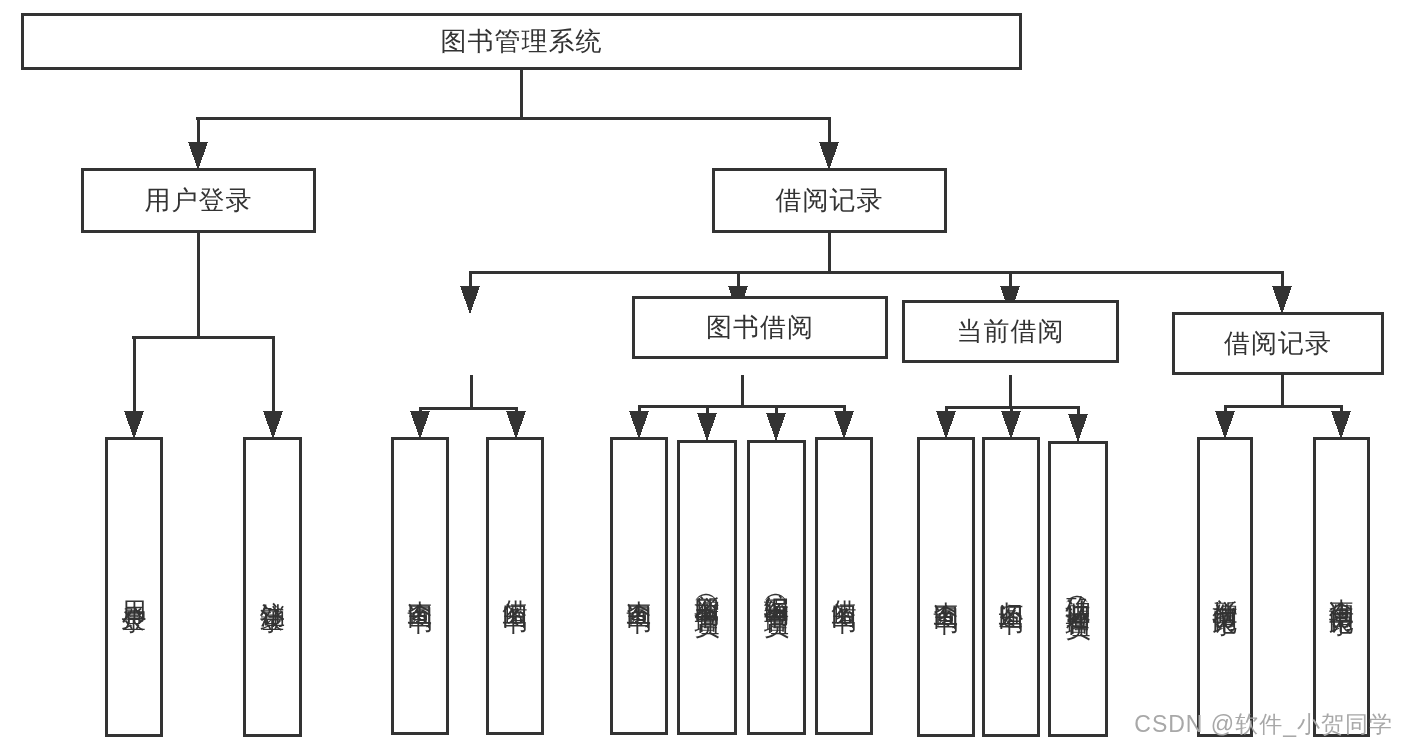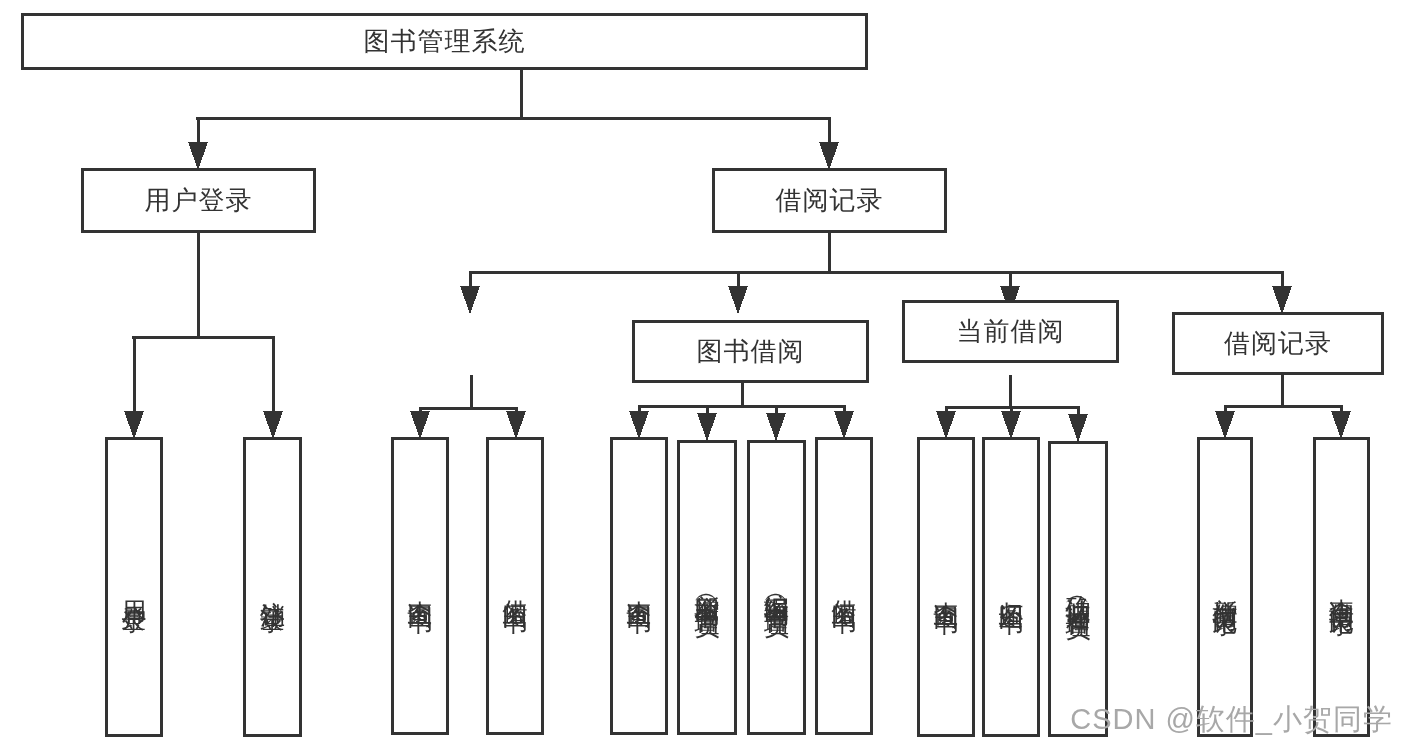--- a/index.html
+++ b/index.html
@@ -40,21 +40,21 @@
     left:0;top:0;
     width:1405px;height:747px;
     pointer-events:none;
   }
   #edges line{stroke:#333333;stroke-width:3;}
   #edges polygon{fill:#333333;stroke:none;}
   #watermark{
     position:absolute;
     right:12px;
     bottom:7px;
-    font-size:29px;
+    font-size:23px;
     color:#a8a8a8;
     letter-spacing:1px;
     white-space:nowrap;
     z-index:5;
   }
 </style>
 </head>
 <body>
 
 <div id="stage">
@@ -121,32 +121,32 @@
     <g>
       <line x1="1282" y1="375" x2="1282" y2="407"></line>
       <line x1="1224" y1="406" x2="1342" y2="406"></line>
       <line x1="1225" y1="405" x2="1225" y2="414"></line>
       <polygon points="1215,411 1235,411 1225,439"></polygon>
       <line x1="1341" y1="405" x2="1341" y2="414"></line>
       <polygon points="1331,411 1351,411 1341,439"></polygon>
     </g>
   </svg>
 
-  <div class="node" style="left:21px;top:13px;width:847px;height:57px">
+  <div class="node" style="left:21px;top:13px;width:1001px;height:57px">
     <span class="lbl">图书管理系统</span>
   </div>
 
   <div class="node" style="left:81px;top:168px;width:235px;height:65px">
     <span class="lbl">用户登录</span>
   </div>
   <div class="node" style="left:712px;top:168px;width:235px;height:65px">
     <span class="lbl">借阅记录</span>
   </div>
 
-  <div class="node" style="left:632px;top:320px;width:237px;height:63px">
+  <div class="node" style="left:632px;top:296px;width:256px;height:63px">
     <span class="lbl">图书借阅</span>
   </div>
   <div class="node" style="left:902px;top:300px;width:217px;height:63px">
     <span class="lbl">当前借阅</span>
   </div>
   <div class="node" style="left:1172px;top:312px;width:212px;height:63px">
     <span class="lbl">借阅记录</span>
   </div>
 
   <div class="node v" style="left:105px;top:437px;width:58px;height:300px">

